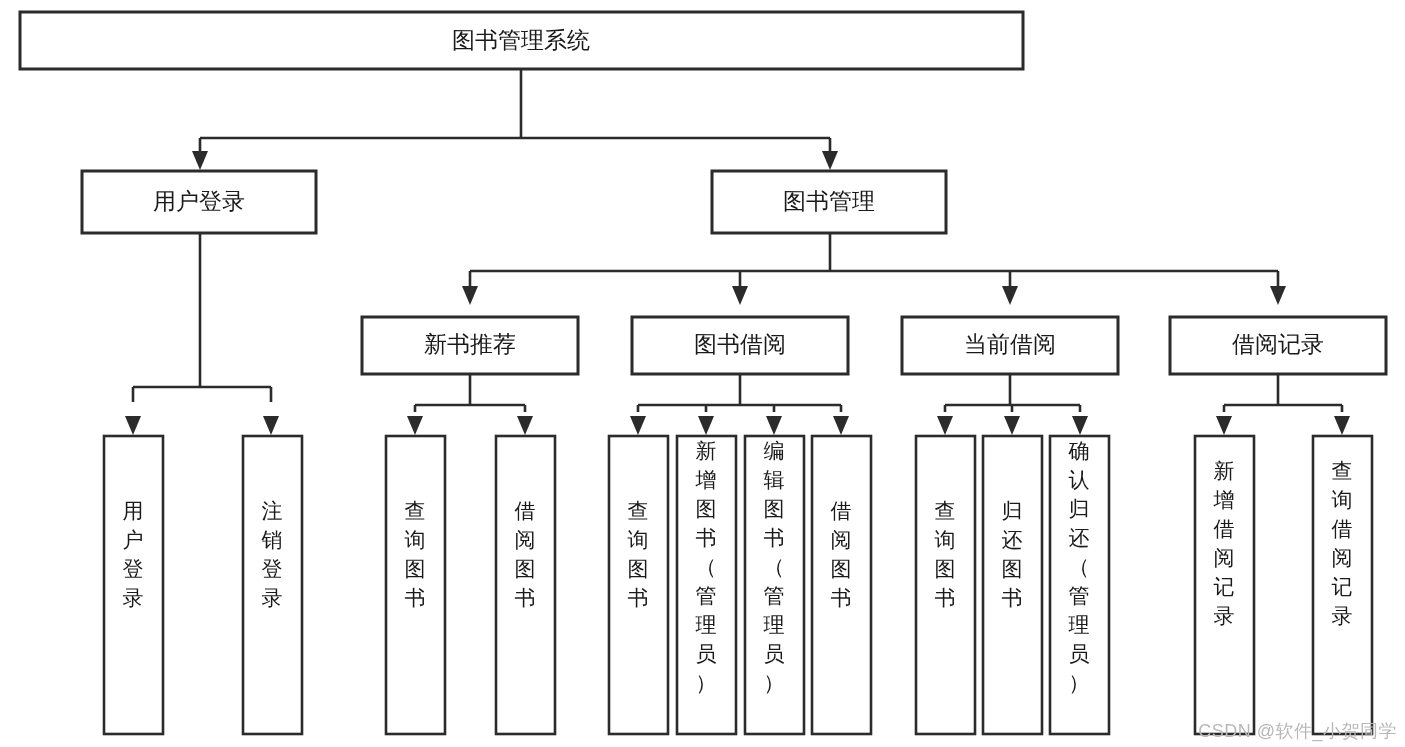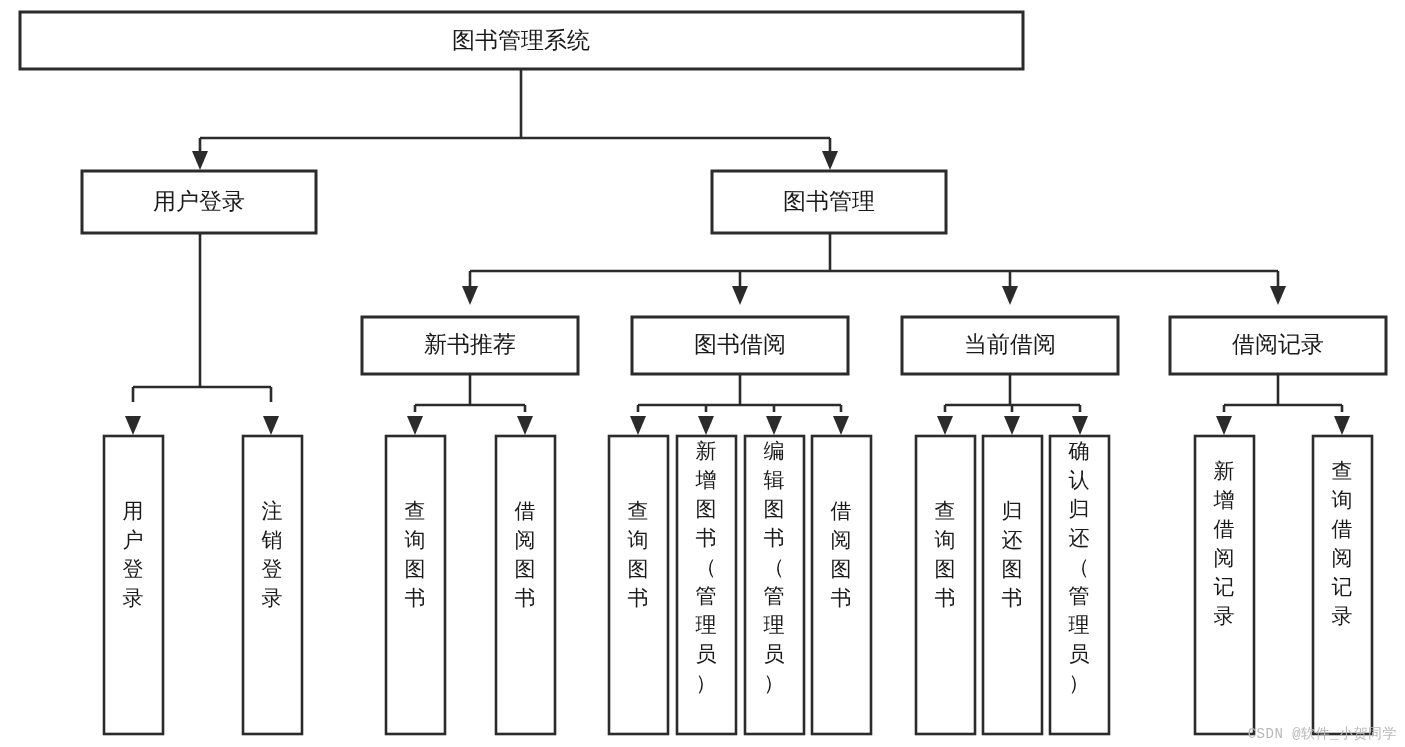--- a/index.html
+++ b/index.html
@@ -56,22 +56,22 @@
     fill: #1a1a1a;
     font-family: "Liberation Sans", "DejaVu Sans", sans-serif;
     font-size: 21px;
     text-anchor: middle;
   }
   .watermark {
     position: absolute;
     right: 8px;
     bottom: 4px;
     color: #b8b8b8;
-    font-size: 14px;
-    font-family: Liberation Mono, monospace;
+    font-size: 18px;
+    font-family: Liberation Sans, sans-serif;
     letter-spacing: 0.5px;
     white-space: nowrap;
     user-select: none;
   }
 </style>
 </head>
 <body>
 
 <div id="diagram-root">
   <svg class="diagram" viewBox="0 0 1405 747" xmlns="http://www.w3.org/2000/svg">

